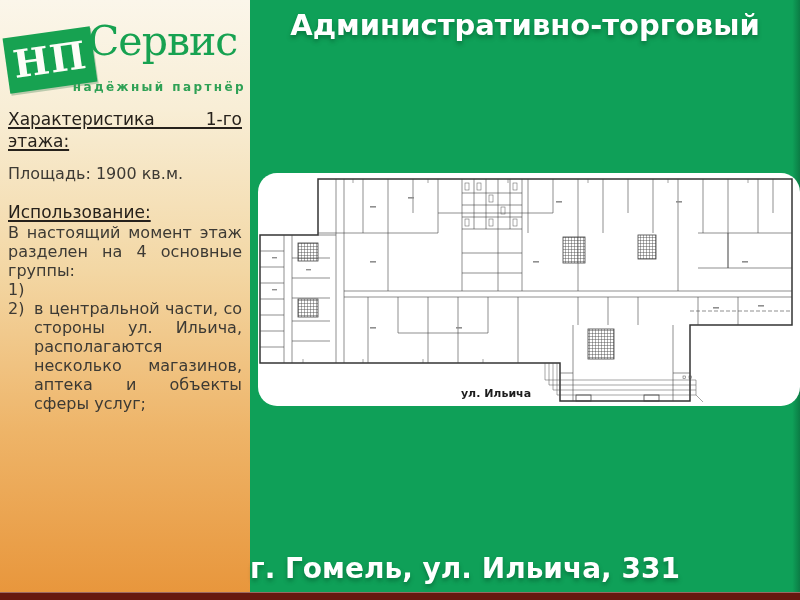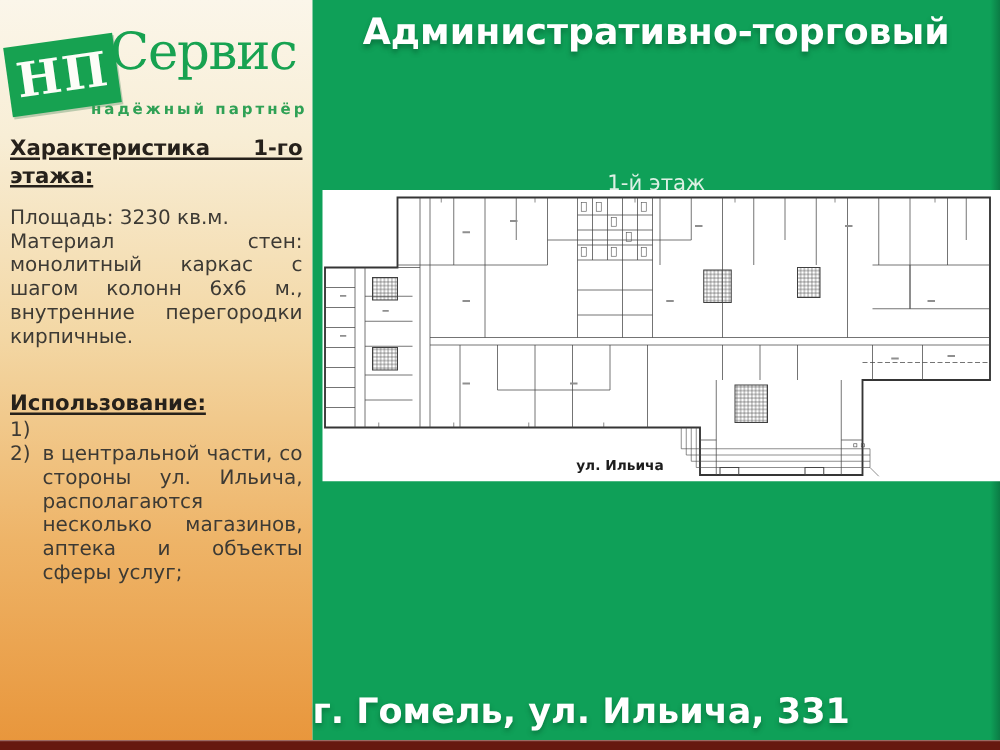--- a/index.html
+++ b/index.html
@@ -27,47 +27,48 @@
     position:absolute; left:88px; top:11px;
     font-family:"DejaVu Serif", serif; font-weight:normal; font-size:41px;
     color:#17a251; letter-spacing:-1px; line-height:1;
   }
   .logo-tagline {
     position:absolute; left:0; right:4px; top:70px; text-align:right;
     color:#2fa155; font-size:12px; font-weight:bold; letter-spacing:2.4px;
   }
   .char-text { position:absolute; top:108px; left:8px; width:234px; color:#3d3a34; }
   .char-heading, .usage-heading {
-    margin:0; font-size:17px; line-height:22px; font-weight:bold; color:#26211b;
+    margin:0; font-size:17px; line-height:22px; font-weight:normal; color:#26211b;
     text-align:justify; text-decoration:underline;
     text-decoration-thickness:2px; text-underline-offset:2px;
   }
   .char-heading { margin-bottom:12px; }
-  .usage-heading { margin-top:34px; }
+  .usage-heading { margin-top:18px; }
   .spec { margin:0; font-size:16px; line-height:19px; text-align:justify; }
   .uitem { display:flex; margin:0; }
   .unum { width:26px; flex:0 0 26px; font-size:16px; line-height:19px; }
   .utxt { flex:1; font-size:16px; line-height:19px; text-align:justify; }
   
   .right-col {
     position:absolute; left:250px; top:0; width:550px; height:600px;
     background:linear-gradient(90deg,#0fa058 0%, #0fa058 98.6%, #0b7c45 100%);
   }
   .title-block { position:absolute; top:8px; left:0; width:550px; text-align:center; }
   .title-line {
     color:#ffffff; font-weight:bold; font-size:29px; line-height:34px;
     text-shadow:0 3px 4px rgba(0,70,35,.45);
   }
   .floor-label {
     position:absolute; top:136px; left:0; width:550px; text-align:center;
     color:#ddf0e4; font-size:17px; line-height:22px;
   }
   .plan-band {
-    position:absolute; top:152px; left:8px; width:542px; height:233px;
+    position:absolute; top:173px; left:8px; width:542px; height:233px;
     background:#ffffff;
+    border-radius:19px;
   }
   .plan-band svg { display:block; }
   .address-bar {
     position:absolute; top:552px; left:0; width:550px; text-align:left;
     color:#ffffff; font-weight:bold; font-size:28px; line-height:34px;
     text-shadow:0 3px 4px rgba(0,70,35,.45);
   }
   
   .bottom-strip {
     position:absolute; left:0; bottom:0; width:800px; height:7px;
@@ -84,43 +85,42 @@
     <div class="logo">
       <div class="logo-mark">
         <span>НП</span>
       </div>
       <div class="logo-name">Сервис</div>
       <div class="logo-tagline">надёжный партнёр</div>
     </div>
 
     <div class="char-text">
       <h2 class="char-heading">Характеристика 1-го этажа:</h2>
-      <p class="spec">Площадь: 3230 кв.м.</p>
-      <p class="spec">Материал стен: монолитный каркас с шагом колонн 6х6 м., внутренние перегородки кирпичные.</p>
+      <p class="spec">Площадь: 1900 кв.м.</p>
 
       <h2 class="usage-heading">Использование:</h2>
+      <p class="spec">В настоящий момент этаж разделен на 4 основные группы:</p>
 
       <div class="uitem">
         <span class="unum">1)</span>
       </div>
       <div class="uitem">
         <span class="unum">2)</span>
         <span class="utxt">в центральной части, со стороны ул. Ильича, располагаются несколько магазинов, аптека и объекты сферы услуг;</span>
       </div>
 
     </div>
   </div>
 
   <div class="right-col">
 
     <div class="title-block">
       <div class="title-line">Административно-торговый</div>
     </div>
 
-    <div class="floor-label">1-й этаж</div>
 
     <div class="plan-band">
       <svg width="542" height="233" viewBox="0 0 542 233" xmlns="http://www.w3.org/2000/svg">
         <defs>
           <pattern id="gr" width="3" height="3" patternUnits="userSpaceOnUse">
             <path d="M0,1.5 H3 M1.5,0 V3" stroke="#4a4a4a" stroke-width="0.45"></path>
           </pattern>
         </defs>
         <g fill="none" stroke="#454545" stroke-width="0.6">
 

